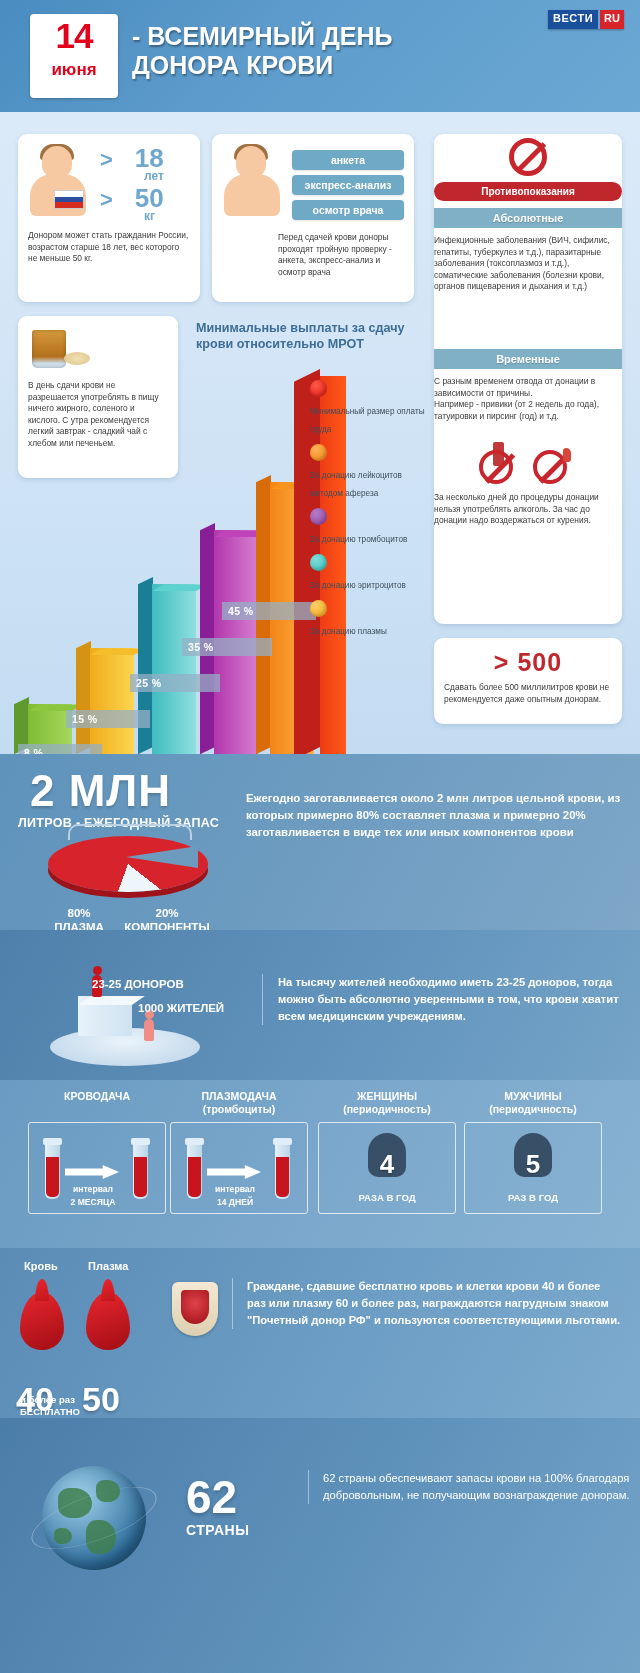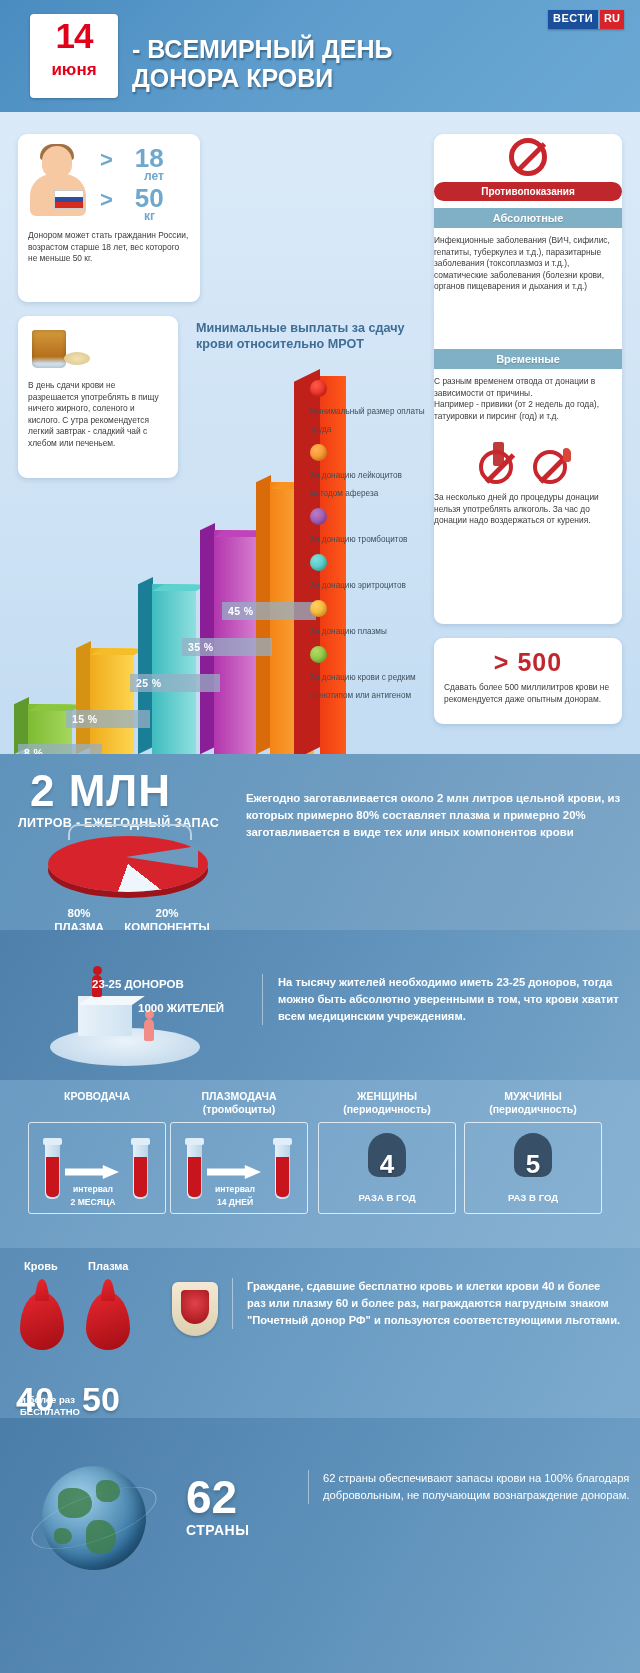--- a/index.html
+++ b/index.html
@@ -14,21 +14,21 @@
     background:linear-gradient(135deg,#4a8cc0 0%,#5c9bcb 40%,#6ba8d4 100%);
   }
   .date-box {
     position:absolute; left:30px; top:14px; width:88px; height:84px;
     background:#fff; border-radius:4px; text-align:center;
     box-shadow:0 1px 3px rgba(0,0,0,.25);
   }
   .date-day { font-size:35px; font-weight:bold; color:#e2001a; line-height:44px; letter-spacing:-1px; }
   .date-month { font-size:17px; font-weight:bold; color:#e2001a; line-height:24px; }
   .header-title {
-    position:absolute; left:132px; top:35px; width:330px;
+    position:absolute; left:132px; top:22px; width:330px;
     font-size:25px; font-weight:bold; color:#fff; line-height:29px;
     text-shadow:1px 2px 2px rgba(0,0,0,.35);
   }
   .logo {
     position:absolute; right:16px; top:10px; height:19px;
     display:flex; align-items:stretch; box-shadow:0 1px 2px rgba(0,0,0,.3);
   }
   .logo-v { background:#1a4f9c; color:#fff; font-size:11px; font-weight:bold;
     padding:2px 5px; letter-spacing:.5px; }
   .logo-ru { background:#d8232a; color:#fff; font-size:11px; font-weight:bold;
@@ -257,20 +257,35 @@
         <div class="num-unit" style="margin-left:44px;margin-top:-4px;">лет</div>
       </div>
       <div style="position:absolute;left:72px;top:42px;">
         <span class="gt">&gt;</span><span class="num-big">50</span>
         <div class="num-unit" style="margin-left:44px;margin-top:-4px;">кг</div>
       </div>
     </div>
     <div class="card-text">Донором может стать гражданин России, возрастом старше 18 лет, вес которого не меньше 50 кг.</div>
   </div>
 
+  <div class="card c2">
+    <div style="position:relative;height:88px;">
+      <div class="person">
+        <div class="hair"></div>
+        <div class="head"></div>
+        <div class="body-sh"></div>
+      </div>
+      <div style="position:absolute;left:70px;top:6px;width:112px;">
+        <div class="pill">анкета</div>
+        <div class="pill">экспресс-анализ</div>
+        <div class="pill">осмотр врача</div>
+      </div>
+    </div>
+    <div class="card-text" style="padding-left:56px;">Перед сдачей крови доноры проходят тройную проверку - анкета, экспресс-анализ и осмотр врача</div>
+  </div>
 
   <div class="card c3">
     <div class="no-sign"></div>
     <div class="badge-red">Противопоказания</div>
     <div class="badge-blue">Абсолютные</div>
     <div class="card-text" style="min-height:104px;">Инфекционные заболевания (ВИЧ, сифилис, гепатиты, туберкулез и т.д.), паразитарные заболевания (токсоплазмоз и т.д.), соматические заболевания (болезни крови, органов пищеварения и дыхания и т.д.)</div>
     <div class="badge-blue" style="margin-top:10px;">Временные</div>
     <div class="card-text" style="white-space:pre-line;min-height:62px;">С разным временем отвода от донации в  зависимости от причины.
 Например - привики (от 2 недель до года), татуировки и пирсинг (год) и т.д.</div>
     <div style="display:flex;justify-content:center;gap:14px;margin:6px 0 8px;">
@@ -359,24 +374,20 @@
       <span class="leg-label">За донацию тромбоцитов</span>
     </div>
     <div class="leg-item">
       <span class="leg-dot" style="background:radial-gradient(circle at 35% 30%,#7ee0dc,#36b7b3);"></span>
       <span class="leg-label">За донацию эритроцитов</span>
     </div>
     <div class="leg-item">
       <span class="leg-dot" style="background:radial-gradient(circle at 35% 30%,#ffd166,#eda012);"></span>
       <span class="leg-label">За донацию плазмы</span>
     </div>
-    <div class="leg-item">
-      <span class="leg-dot" style="background:radial-gradient(circle at 35% 30%,#b0dd62,#73b02c);"></span>
-      <span class="leg-label">За донацию крови с редким фенотипом или антигеном</span>
-    </div>
   </div>
 </div>
 
 <div class="sec2">
   <div class="mln">2 МЛН</div>
   <div class="mln-sub">ЛИТРОВ - ЕЖЕГОДНЫЙ ЗАПАС</div>
   <div class="pie-wrap">
     <div class="pie-brace"></div>
     <div class="pie-top"></div>
     <div class="pie-notch"></div>

